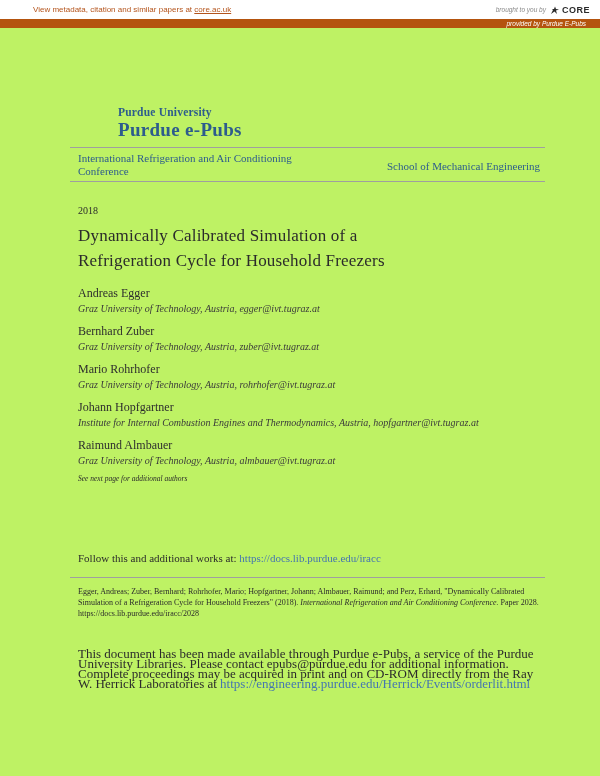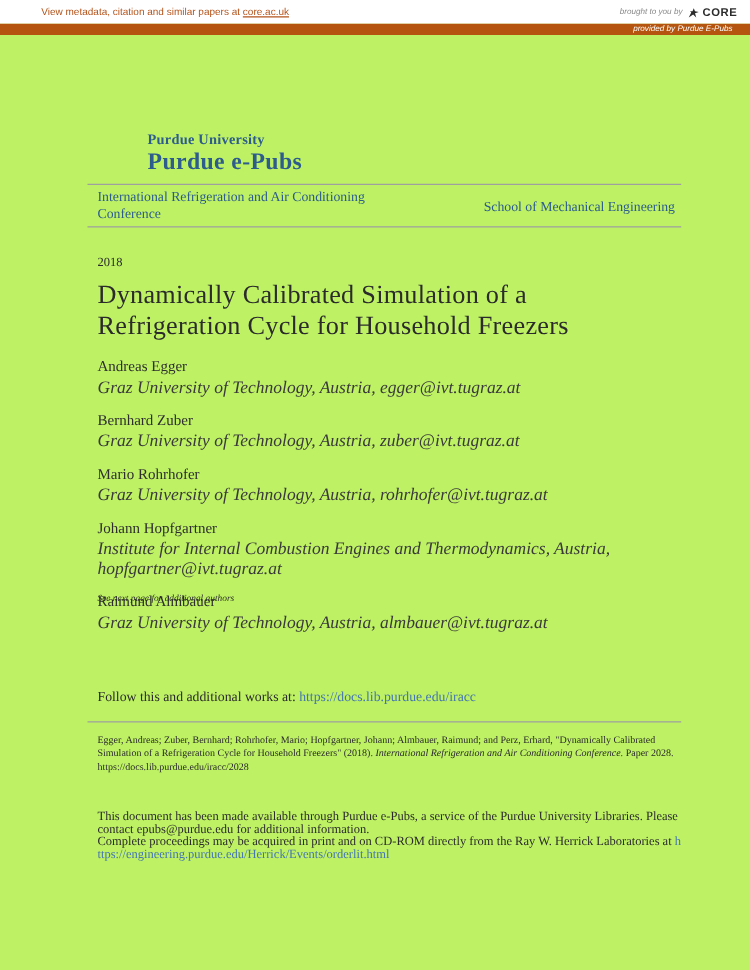--- a/index.html
+++ b/index.html
@@ -35,35 +35,35 @@
   .rule2 { top:181px; }
   .rule3 { top:577px; }
   .navrow {
     position:absolute; left:78px; top:152px; width:462px;
     display:flex; justify-content:space-between; color:#2d5c8d; font-size:11px; line-height:13px;
   }
   .nav-left { width:250px; }
   .nav-right { text-align:right; padding-top:8px; }
   
   .year { position:absolute; left:78px; top:205px; font-size:10px; color:#2b2b2b; }
-  .title { position:absolute; left:78px; top:223px; font-size:21px; line-height:25px; color:#2b2b2b; letter-spacing:0.2px; }
+  .title { position:absolute; left:78px; top:223px; font-size:17px; line-height:25px; color:#2b2b2b; letter-spacing:0.2px; }
   .authors { position:absolute; left:78px; top:286px; width:470px; }
   .author { margin-bottom:10px; }
   .author-name { font-size:12px; color:#2e2e2e; }
-  .author-affil { font-size:14px; font-style:italic; color:#3a3a3a; margin-top:2px; }
+  .author-affil { font-size:10px; font-style:italic; color:#3a3a3a; margin-top:2px; }
   .author.gap-before { margin-top:7px; }
   .see-next { position:absolute; left:78px; top:474px; font-size:7.5px; font-weight:normal; font-style:italic; color:#2b2b2b; }
   .follow { position:absolute; left:78px; top:552px; font-size:11px; color:#2b2b2b; }
   .follow a { color:#4576b0; text-decoration:none; cursor:pointer; }
   
   .citation { position:absolute; left:78px; top:587px; width:468px; font-size:8px; line-height:10.5px; color:#2b2b2b; }
   .citation .it { font-style:italic; }
   .citation .url { display:block; margin-top:1px; }
   
-  .footer { position:absolute; left:78px; top:649px; width:468px; font-size:10px; line-height:10px; color:#2b2b2b; }
+  .footer { position:absolute; left:78px; top:649px; width:468px; font-size:13px; line-height:10px; color:#2b2b2b; }
   .footer p { margin:0; }
   .footer a { color:#4576b0; text-decoration:none; cursor:pointer; word-break:break-all; }
 </style>
 </head>
 <body>
 
 <div class="page">
 
   <div class="topbar">
     <span class="view-meta">

